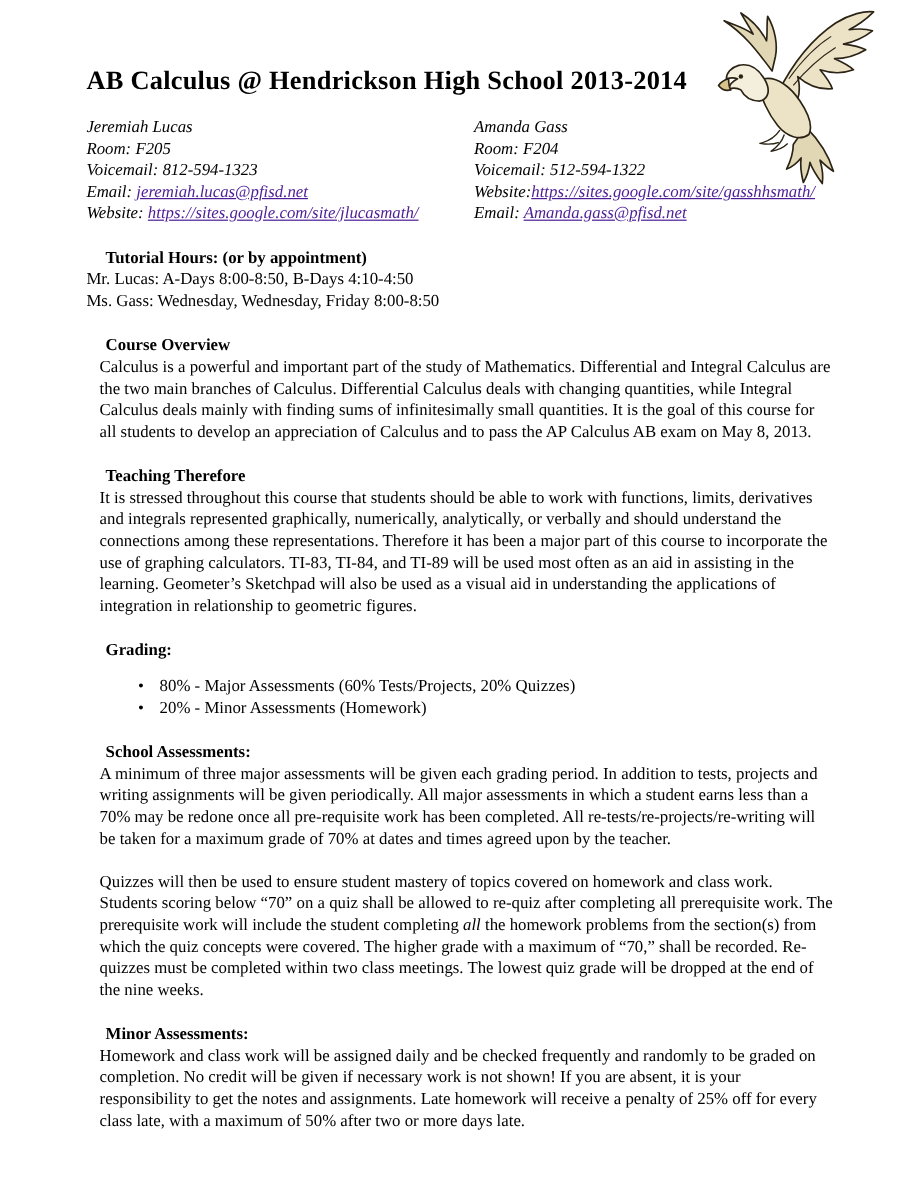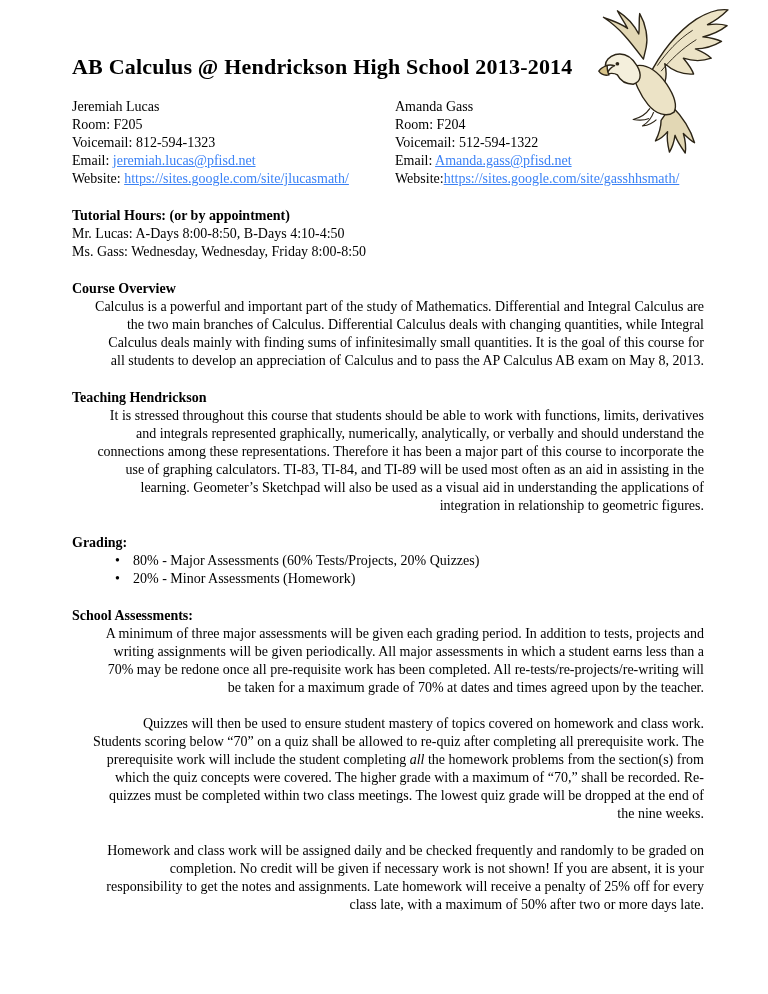--- a/index.html
+++ b/index.html
@@ -27,28 +27,28 @@
     font-weight: bold;
     margin-bottom: 18px;
     letter-spacing: 0.2px;
   }
   .contacts {
     display: flex;
     font-size: 14px;
     line-height: 18px;
     margin-bottom: 19px;
   }
-  .contact-col { width: 323px; flex: 0 0 auto; }
+  .contact-col { width: 323px; flex: 0 0 auto; font-style: italic; }
   .contact-col:last-child { width: auto; }
-  .link { color: #3b82f6; text-decoration: underline; cursor: pointer; }
+  .link { color: #4c1d95; text-decoration: underline; cursor: pointer; }
   .section { font-size: 14px; line-height: 18px; margin-bottom: 19px; }
-  .heading { font-weight: bold; }
-  .indent { margin-left: 21px; max-width: 612px; text-align: right; }
+  .heading { font-weight: bold; margin-left: 16px; }
+  .indent { margin-left: 11px; max-width: 612px; }
   .para + .para { margin-top: 18px; }
-  .bullets { list-style: none; margin-left: 43px; }
+  .bullets { list-style: none; margin-left: 43px; margin-top: 12px; }
   .bullets li { position: relative; padding-left: 18px; }
   .bullets li::before { content: "\2022"; position: absolute; left: 0; }
   em { }
 </style>
 </head>
 <body>
 
 <div class="page">
 
   <svg class="eagle" viewBox="0 0 150 170" aria-hidden="true">
@@ -72,52 +72,53 @@
       <div>Jeremiah Lucas</div>
       <div>Room: F205</div>
       <div>Voicemail: 812-594-1323</div>
       <div><span>Email:  </span><a class="link">jeremiah.lucas@pfisd.net</a></div>
       <div><span>Website: </span><a class="link">https://sites.google.com/site/jlucasmath/</a></div>
     </div>
     <div class="contact-col">
       <div>Amanda Gass</div>
       <div>Room: F204</div>
       <div>Voicemail: 512-594-1322</div>
+      <div><span>Website:</span><a class="link">https://sites.google.com/site/gasshhsmath/</a></div>
       <div><span>Email: </span><a class="link">Amanda.gass@pfisd.net</a></div>
-      <div><span>Website:</span><a class="link">https://sites.google.com/site/gasshhsmath/</a></div>
     </div>
   </div>
 
   <div class="section">
     <div class="heading">Tutorial Hours:  (or by appointment)</div>
     <div>Mr. Lucas: A-Days 8:00-8:50, B-Days 4:10-4:50</div>
     <div>Ms. Gass: Wednesday, Wednesday, Friday 8:00-8:50</div>
   </div>
 
   <div class="section">
     <div class="heading">Course Overview</div>
     <div class="indent">Calculus is a powerful and important part of the study of Mathematics.  Differential and Integral Calculus are the two main branches of Calculus.  Differential Calculus deals with changing quantities, while Integral Calculus deals mainly with finding sums of infinitesimally small quantities.  It is the goal of this course for all students to develop an appreciation of Calculus and to pass the AP Calculus AB exam on May 8, 2013.</div>
   </div>
 
   <div class="section">
-    <div class="heading">Teaching Hendrickson</div>
+    <div class="heading">Teaching Therefore</div>
     <div class="indent">It is stressed throughout this course that students should be able to work with functions, limits, derivatives and integrals represented graphically, numerically, analytically, or verbally and should understand the connections among these representations.  Therefore it has been a major part of this course to incorporate the use of graphing calculators.  TI-83, TI-84, and TI-89 will be used most often as an aid in assisting in the learning.  Geometer’s Sketchpad will also be used as a visual aid in understanding the applications of integration in relationship to geometric figures.</div>
   </div>
 
   <div class="section">
     <div class="heading">Grading:</div>
     <ul class="bullets">
       <li>80% - Major Assessments (60% Tests/Projects, 20% Quizzes)</li>
       <li>20% - Minor Assessments (Homework)</li>
     </ul>
   </div>
 
   <div class="section">
     <div class="heading">School Assessments:</div>
     <div class="indent para">A minimum of three major assessments will be given each grading period.  In addition to tests, projects and writing assignments will be given periodically.  All major assessments in which a student earns less than a 70% may be redone once all pre-requisite work has been completed. All re-tests/re-projects/re-writing will be taken for a maximum grade of 70% at dates and times agreed upon by the teacher.</div>
     <div class="indent para"><span>Quizzes will then be used to ensure student mastery of topics covered on homework and class work.  Students scoring below “70” on a quiz shall be allowed to re-quiz after completing all prerequisite work.  The prerequisite work will include the student completing </span><em>all</em><span> the homework problems from the section(s) from which the quiz concepts were covered.   The higher grade with a maximum of “70,” shall be recorded.  Re-quizzes must be completed within two class meetings.  The lowest quiz grade will be dropped at the end of the nine weeks.</span></div>
   </div>
 
   <div class="section">
+    <div class="heading">Minor Assessments:</div>
     <div class="indent">Homework and class work will be assigned daily and be checked frequently and randomly to be graded on completion.  No credit will be given if necessary work is not shown!  If you are absent, it is your responsibility to get the notes and assignments.  Late homework will receive a penalty of 25% off for every class late, with a maximum of 50% after two or more days late.</div>
   </div>
 
 </div>
 
 </body></html>

